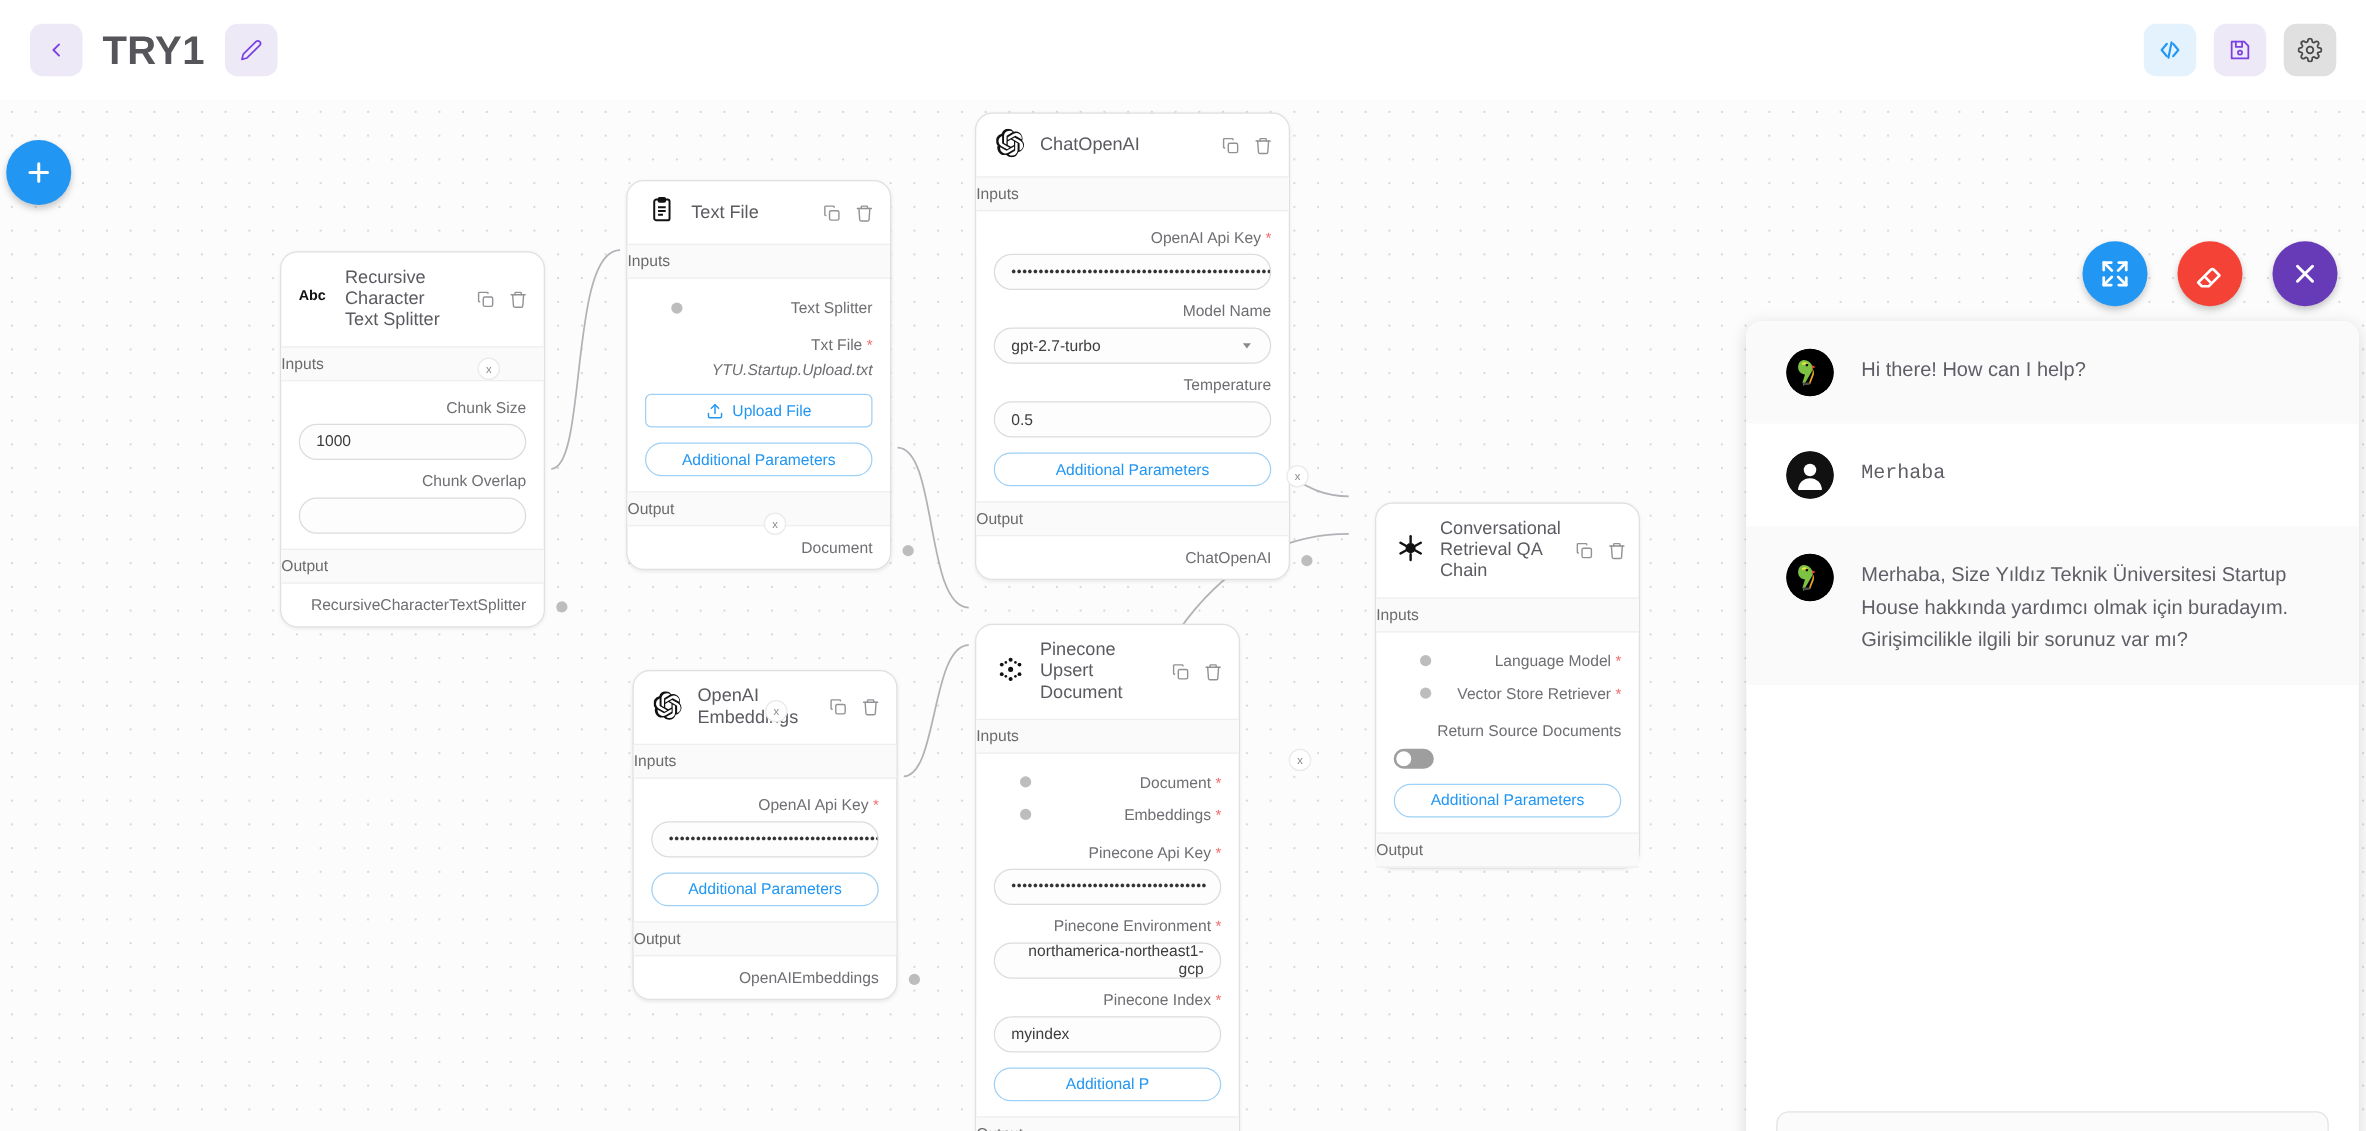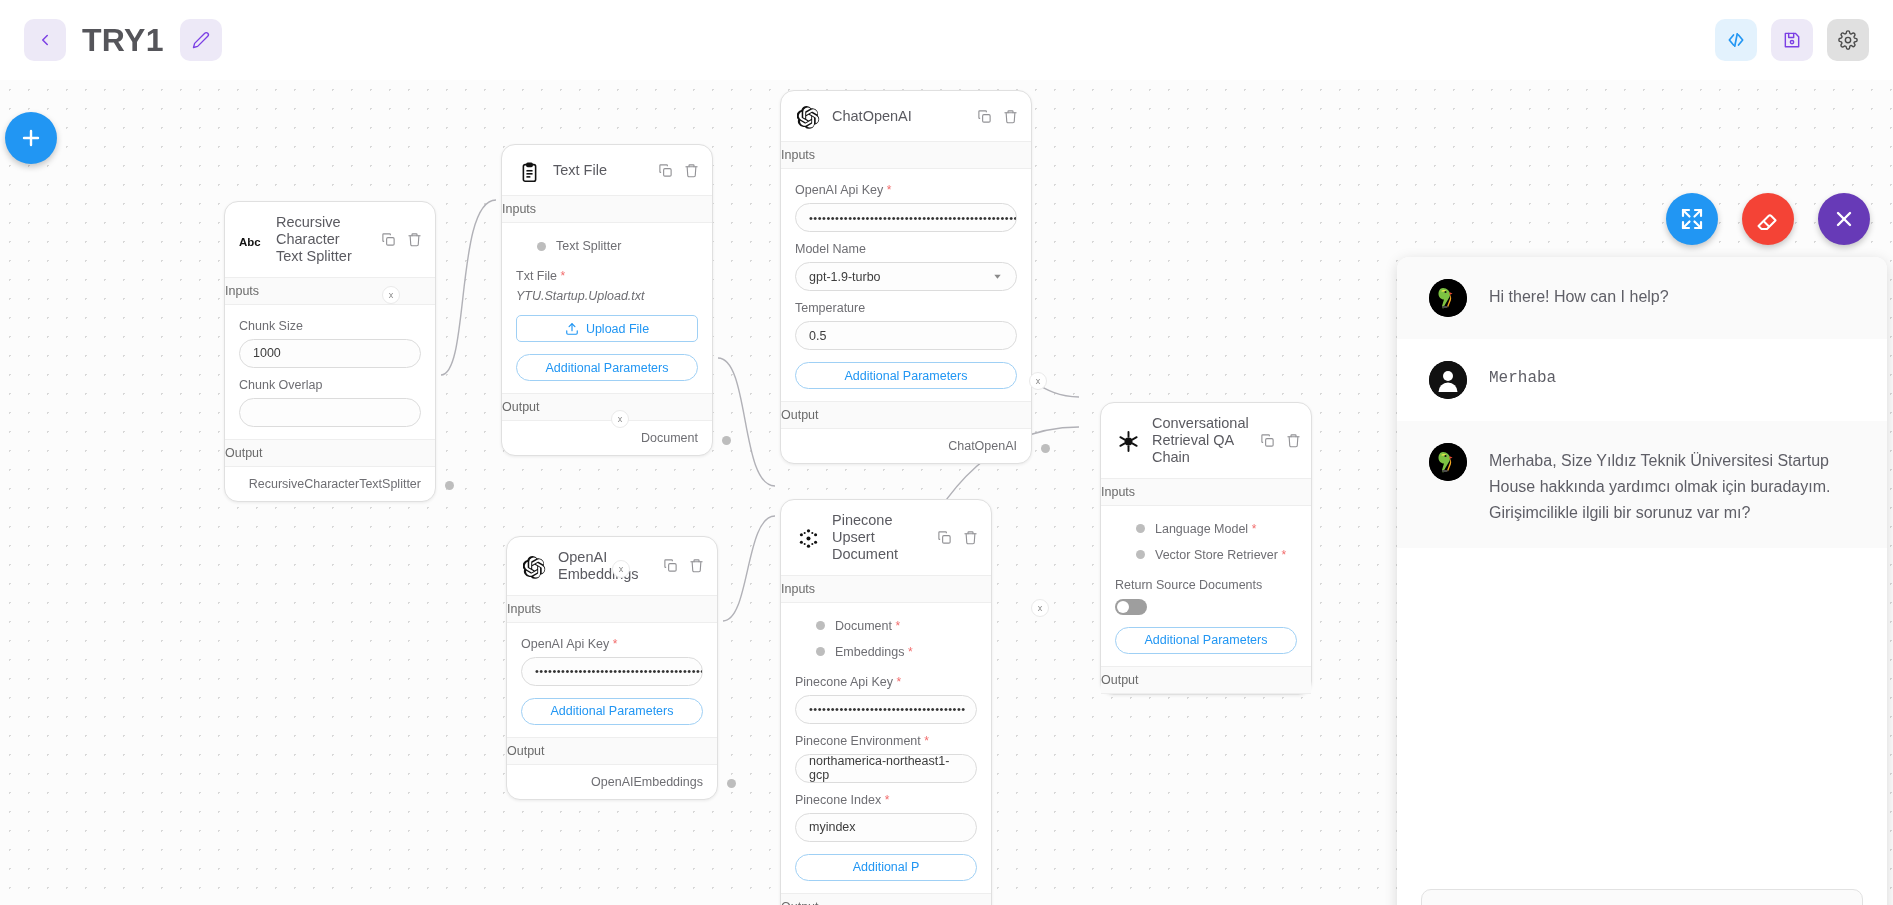--- a/index.html
+++ b/index.html
@@ -48,31 +48,31 @@
     border: 1px solid #e0e0e0;
     border-radius: 14px;
     box-shadow: 0 1px 3px rgba(0,0,0,.07);
     font-size: 12.5px;
     color: #616161;
   }
   .node-head {
     display: flex; align-items: center; gap: 11px;
     padding: 12px 13px 12px 14px;
   }
-  .node-ico { width: 26px; height: 26px; flex: 0 0 26px; display:flex; align-items:flex-end; justify-content:center;text-decoration:underline; }
+  .node-ico { width: 26px; height: 26px; flex: 0 0 26px; display:flex; align-items:flex-start; justify-content:center;text-decoration:underline; }
   .node-title {
     flex: 1; font-size: 14.5px; color: #5a5a60; line-height: 1.17;
   }
   .node-acts { display: flex; gap: 11px; align-items: center; }
   .act-ico { width: 15px; height: 15px; cursor: pointer; opacity: .75; }
   .sect-bar {
     background: #fafafa; border-top: 1px solid #eeeeee; border-bottom: 1px solid #eeeeee;
     text-align: left; padding: 6px 0; font-size: 12.5px; color: #6b6b6b;
   }
-  .node-body { padding: 10px 14px 12px 14px; }
+  .node-body { padding: 10px 14px 12px 14px; text-align: right; }
   .fld-label { font-size: 12.5px; color: #6e6e73; margin: 10px 0 6px 0; }
   .fld-label:first-child { margin-top: 4px; }
   .req { color: #f26c6c; font-size: 12px; }
   .fld-input {
     width: 100%; height: 29px; border: 1px solid #dcdcdc; border-radius: 15px;
     background: #fdfdfd; padding: 0 13px; font-size: 12.5px; color: #3d3d3d;
     display: flex; align-items: center; font-family: "Liberation Sans", sans-serif;
   }
   .fld-input.dots { letter-spacing: .5px; font-size: 11px; color: #333; overflow: hidden; white-space: nowrap; }
   .fld-select {
@@ -324,21 +324,21 @@
               <path d="M19 6l-1 14a2 2 0 0 1-2 2H8a2 2 0 0 1-2-2L5 6"></path>
             </svg>
         </div>
       </div>
       <div class="sect-bar">Inputs</div>
       <div class="node-body">
         <div class="fld-label"><span>OpenAI Api Key</span> <span class="req">*</span></div>
         <div class="fld-input dots">••••••••••••••••••••••••••••••••••••••••••••••••••</div>
         <div class="fld-label">Model Name</div>
         <div class="fld-select">
-          <span>gpt-1.9-turbo</span>
+          <span>gpt-2.7-turbo</span>
           <svg width="11" height="11" viewBox="0 0 24 24" fill="#8a8a8a">
               <polygon points="5,8 19,8 12,17"></polygon>
             </svg>
         </div>
         <div class="fld-label">Temperature</div>
         <div class="fld-input">0.5</div>
         <div class="btn-outline">Additional Parameters</div>
       </div>
       <div class="sect-bar">Output</div>
       <div class="out-row">

